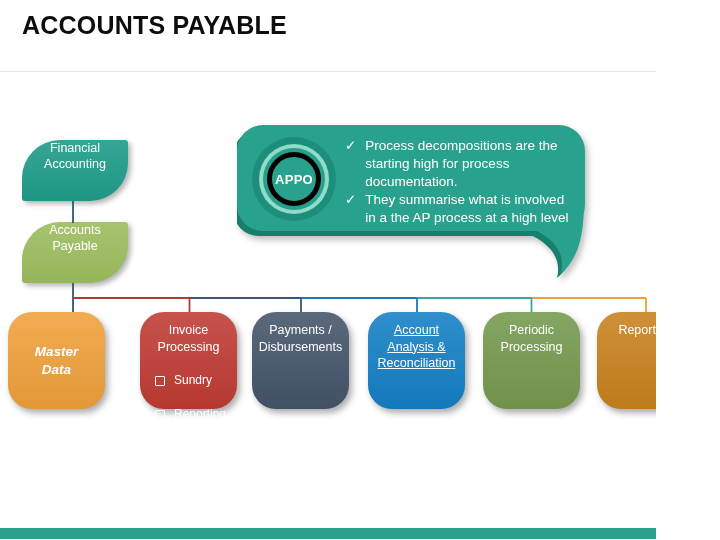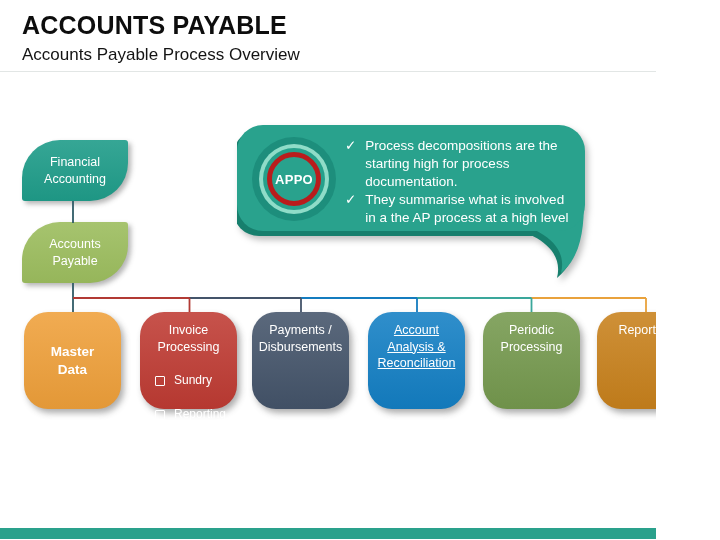--- a/index.html
+++ b/index.html
@@ -15,75 +15,74 @@
   .subtitle{
     position:absolute;left:22px;top:45px;font-size:17px;color:#141414;
   }
   .header-divider{
     position:absolute;left:0;top:71px;width:720px;height:1px;background:#e2e6e5;
   }
   
   .leaf{
     position:absolute;left:22px;width:106px;height:61px;
     border-radius:38px 3px 38px 3px;
-    display:flex;align-items:center;justify-content:center;text-align:center;
+    display:flex;justify-content:center;text-align:center;
     color:#ffffff;font-size:12.5px;line-height:1.3;
     box-shadow:3px 3px 5px rgba(70,70,70,.4);
     background-image:linear-gradient(rgba(255,255,255,.10),rgba(0,0,0,.04));
   }
   .leaf-parent{top:140px;}
   .leaf-child{top:222px;}
   .leaf .lbl{width:82px;}
   
   .connector-svg{position:absolute;left:0;top:0;width:720px;height:540px;pointer-events:none;}
   
   .pbox{
     position:absolute;top:312px;width:97px;height:97px;border-radius:24px;
     color:#fff;text-align:center;font-size:12.5px;line-height:1.32;
     box-shadow:3px 4px 6px rgba(60,60,60,.42);
     background-image:linear-gradient(rgba(255,255,255,.12),rgba(0,0,0,.05));
   }
   .pbox .lbl{padding:10px 3px 0 3px;}
-  .pbox-0{left:24px;}  .pbox-0 .lbl{padding-top:0;width:62px;margin:0 auto;font-weight:700;
+  .pbox-0{left:8px;font-style:italic;}  .pbox-0 .lbl{padding-top:0;width:62px;margin:0 auto;font-weight:700;
             font-size:13.5px;display:flex;align-items:center;justify-content:center;height:97px;}
   .pbox-1{left:140px;} .pbox-1 .lbl{}
   .pbox-2{left:252px;}
   .pbox-3{left:368px;}
   .pbox-4{left:483px;} .pbox-4 .lbl{width:72px;margin:0 auto;}
   .pbox-5{left:597px;}
   .bullet-row{display:flex;align-items:center;gap:9px;margin:18px 0 0 15px;font-size:12px;}
   .bullet-sq{width:8px;height:8px;border:1.5px solid #ffffff;border-radius:1px;flex:0 0 auto;}
   
   .callout{position:absolute;left:237px;top:125px;width:360px;height:155px;}
   .callout-svg{position:absolute;left:0;top:0;width:360px;height:155px;
     filter:drop-shadow(3px 4px 3px rgba(0,0,0,.25));}
   .callout-body{position:absolute;left:0;top:0;width:348px;height:107px;}
   .appo-circle{
     position:absolute;left:30px;top:27px;width:44px;height:44px;border-radius:50%;
-    border:5px solid #b91c1c;
+    border:5px solid #000000;
     display:flex;align-items:center;justify-content:center;
     color:#ffffff;font-weight:700;font-size:13px;letter-spacing:.3px;
     box-shadow:0 0 0 4px #26A08B,0 0 0 8px #8FDCC8,0 0 0 15px #1D8E7C;
   }
   .callout-points{
     position:absolute;left:108px;top:12px;width:232px;margin:0;padding:0;list-style:none;
     color:#ffffff;font-size:13.5px;line-height:1.33;
   }
   .callout-points li{display:flex;gap:9px;}
   .check{flex:0 0 auto;}
   
   .footer-bar{position:absolute;left:0;top:528px;width:720px;height:11px;}
 </style>
 </head>
 <body>
 
 <div class="stage">
 
   <div class="title">ACCOUNTS PAYABLE</div>
-  <div class="subtitle">Accounts Payable Process Overview</div>
   <div class="header-divider"></div>
 
   <div class="leaf leaf-parent" style="background-color: rgb(31, 156, 137);">
     <div class="lbl">Financial Accounting</div>
   </div>
   <div class="leaf leaf-child" style="background-color: rgb(156, 189, 94);">
     <div class="lbl">Accounts Payable</div>
   </div>
 
   <svg class="connector-svg" viewBox="0 0 720 540">

